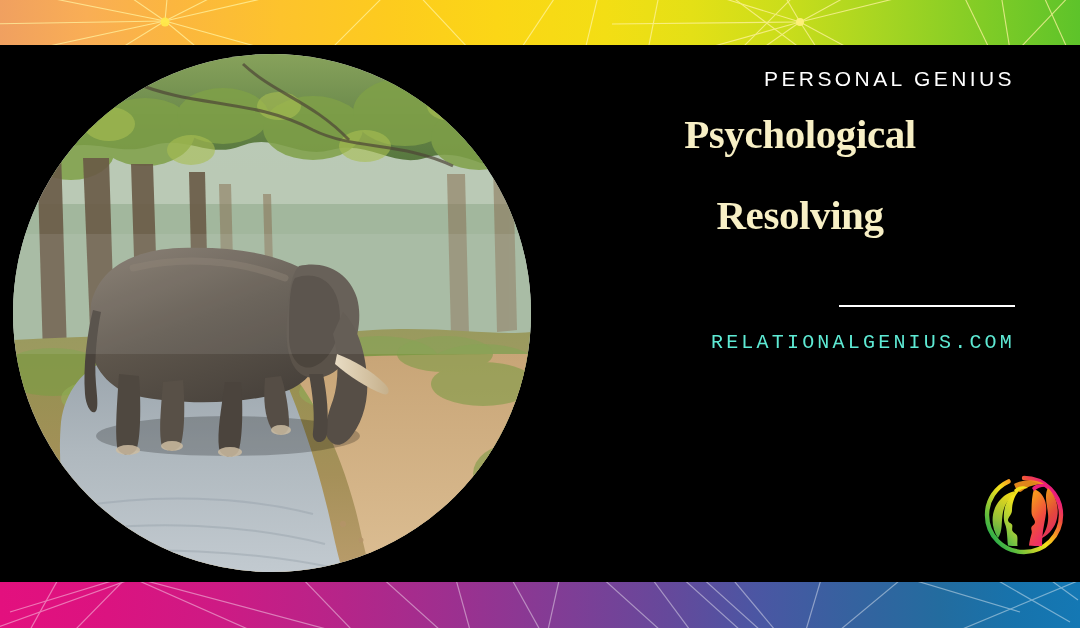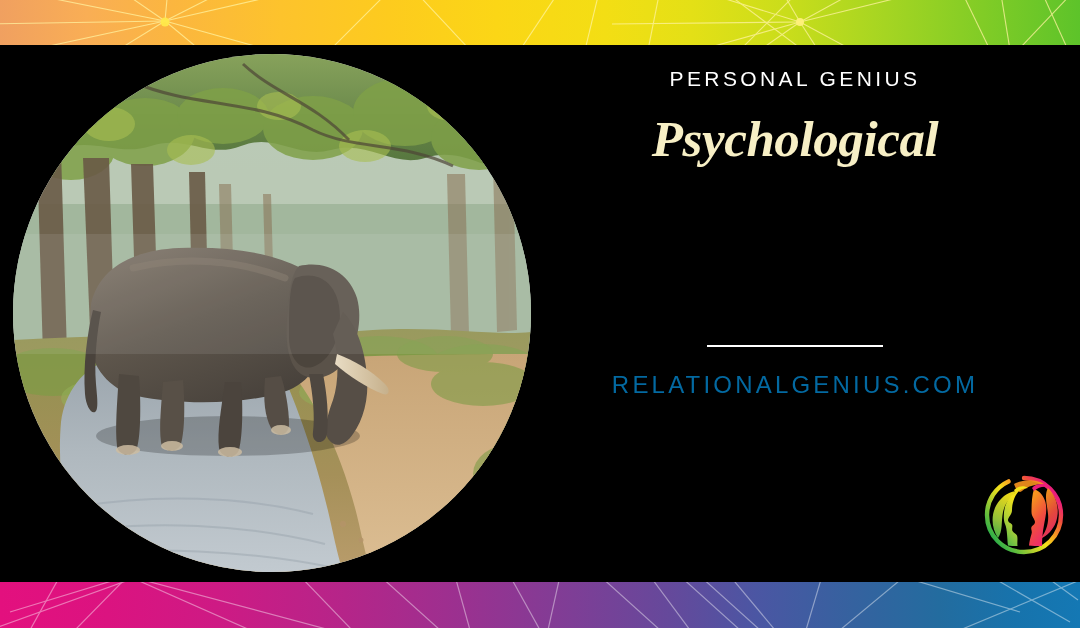--- a/index.html
+++ b/index.html
@@ -56,60 +56,59 @@
   .photo-scene { position:absolute; inset:0; }
   .photo-scene svg { width:100%; height:100%; display:block; }
 
   
   .content {
     position:absolute;
     left:575px; top:45px;
     width:440px; height:537px;
     display:flex;
     flex-direction:column;
-    align-items:center;
+    align-items:flex-end;
     justify-content:flex-start;
     padding-top:22px;
     text-align:center;
   }
 
   .kicker {
     color:#FFFFFF;
     font-family:"Liberation Sans", sans-serif;
     font-size:21px;
     font-weight:400;
     letter-spacing:3.4px;
     line-height:1.1;
     white-space:nowrap;
   }
 
   .headline {
     margin-top:24px;
     color:#F7EFC5;
     font-family:"Liberation Serif", serif;
     font-weight:bold;
-    font-size:51px;
+    font-size:41px;
     line-height:0.99;
     letter-spacing:-0.4px;
     width:430px;
-    font-style:italic;
   }
 
   .divider {
     margin-top:29px;
     width:176px;
     height:2px;
     background:#FFFFFF;
   }
 
   .site {
     margin-top:24px;
-    color:#0369a1;
-    font-family:Liberation Sans, sans-serif;
-    font-size:24px;
+    color:#5eead4;
+    font-family:Liberation Mono, monospace;
+    font-size:20px;
     font-weight:400;
     letter-spacing:3.2px;
     white-space:nowrap;
   }
 
   
   .logo {
     position:absolute;
     right:6px; bottom:56px;
     width:100px; height:108px;
@@ -330,21 +329,21 @@
       </svg>
     </div>
   </div>
 
   <div class="content">
     <div class="kicker">PERSONAL GENIUS</div>
 
     <h1 class="headline">
       <span>Psychological</span><br>
       <br>
-      <br>
+      <span>Resolving</span><br>
       <br>
     </h1>
 
     <div class="divider"></div>
 
     <div class="site">RELATIONALGENIUS.COM</div>
   </div>
 
   <div class="logo">
     <svg viewBox="0 0 100 108">

